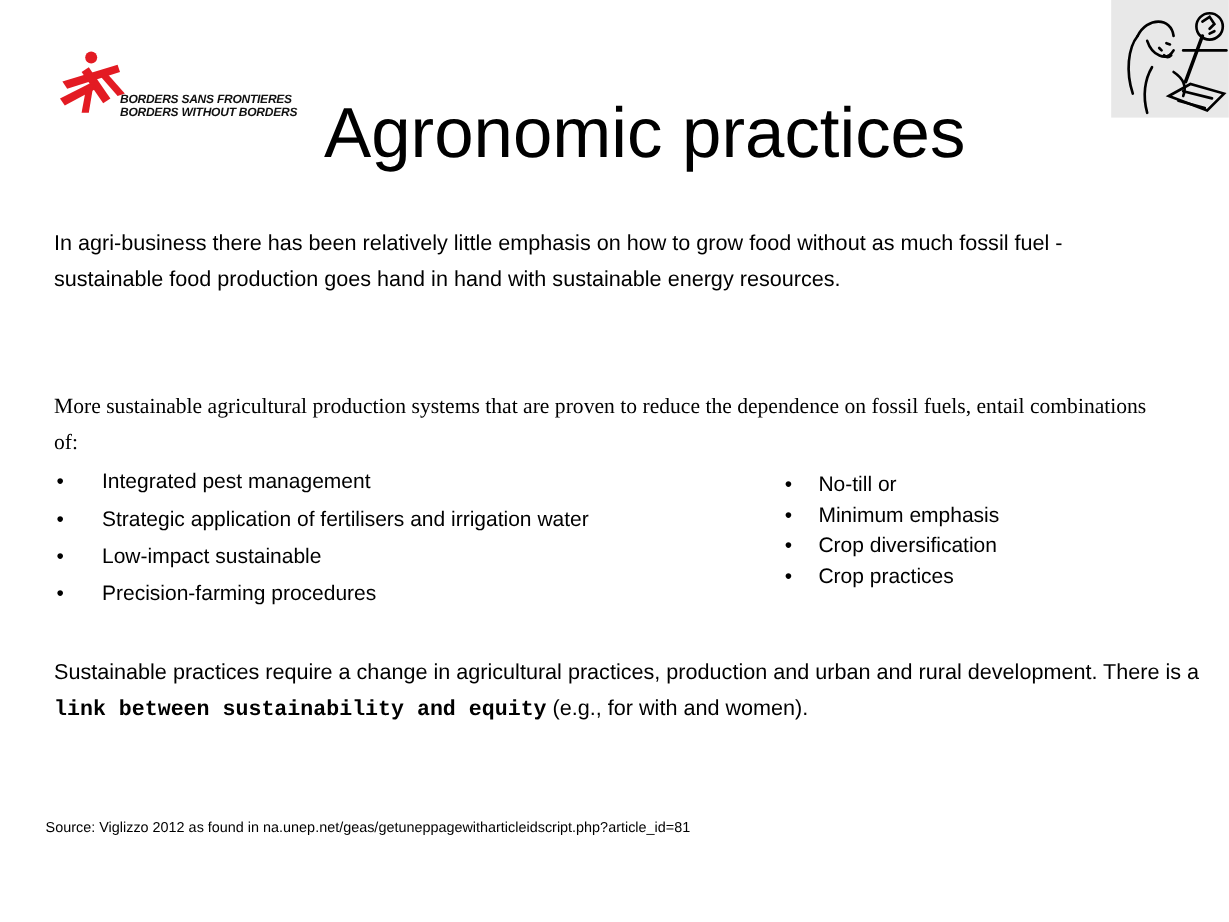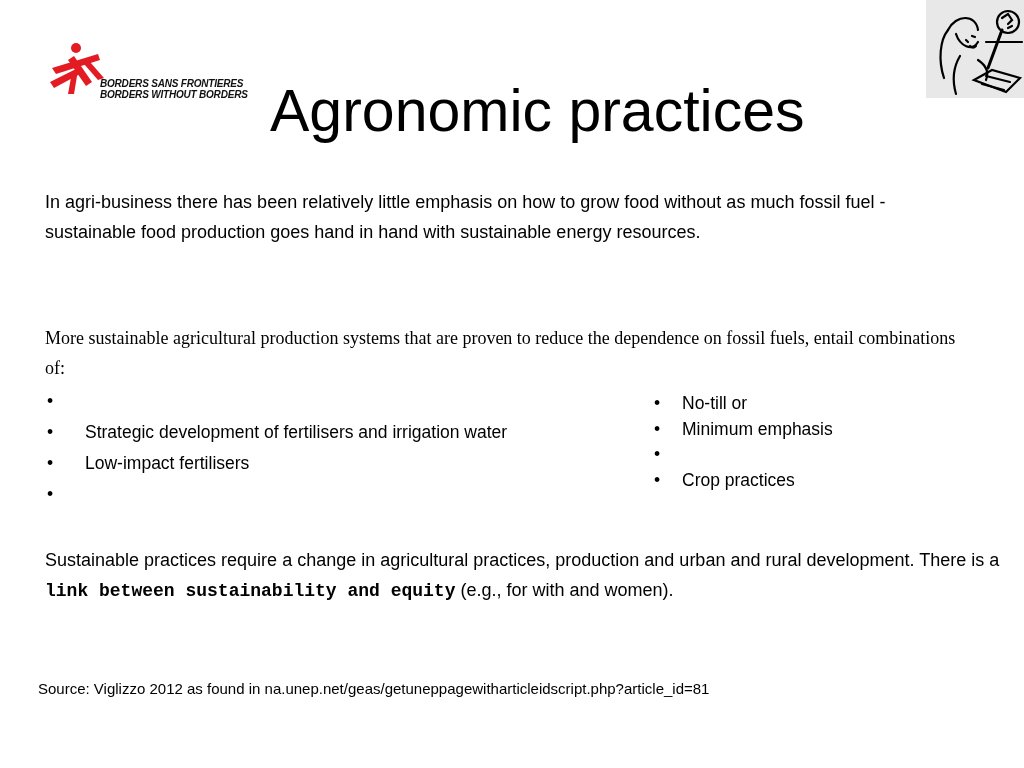--- a/index.html
+++ b/index.html
@@ -30,21 +30,21 @@
     .p3 { top: 544px; width: 960px; }
     .p3 b { font-weight: bold; font-family: Liberation Mono, monospace; }
     ul.list { position: absolute; list-style: none; margin: 0; padding: 0; }
     ul.left { left: 47px; top: 388px; font-size: 17.5px; }
     ul.left li { height: 31px; line-height: 26px; display: flex; }
     ul.right { left: 654px; top: 391px; font-size: 17.5px; }
     ul.right li { height: 25.5px; line-height: 25px; display: flex; }
     .bullet { display: inline-block; width: 38px; }
     ul.right .bullet { width: 28px; }
     .source {
-      position: absolute; left: 38px; top: 681px; font-size: 15px; line-height: 16px; white-space: nowrap; text-align: right;
+      position: absolute; left: 38px; top: 681px; font-size: 12px; line-height: 16px; white-space: nowrap; text-align: right;
     }
   </style>
 </head>
 <body>
 
 <div class="logo">
   <svg width="60" height="60" viewBox="0 0 60 60">
     <g fill="#e31b23">
       <circle cx="28" cy="10" r="5"></circle>
       <polygon points="4,30 50,16 52,22 8,36"></polygon>
@@ -80,45 +80,48 @@
 
 <h1 class="title">Agronomic practices</h1>
 
 <p class="para p1">In agri-business there has been relatively little emphasis on how to grow food without as much fossil fuel - sustainable food production goes hand in hand with sustainable energy resources.</p>
 
 <p class="para p2">More sustainable agricultural production systems that are proven to reduce the dependence on fossil fuels, entail combinations of:</p>
 
 <ul class="list left">
   <li>
       <span class="bullet">•</span>
+      <span>Integrated pest management</span>
     </li>
   <li>
       <span class="bullet">•</span>
-      <span>Strategic development of fertilisers and irrigation water</span>
+      <span>Strategic application of fertilisers and irrigation water</span>
     </li>
   <li>
       <span class="bullet">•</span>
-      <span>Low-impact fertilisers</span>
+      <span>Low-impact sustainable</span>
     </li>
   <li>
       <span class="bullet">•</span>
+      <span>Precision-farming procedures</span>
     </li>
 </ul>
 
 <ul class="list right">
   <li>
       <span class="bullet">•</span>
       <span>No-till or</span>
     </li>
   <li>
       <span class="bullet">•</span>
       <span>Minimum emphasis</span>
     </li>
   <li>
       <span class="bullet">•</span>
+      <span>Crop diversification</span>
     </li>
   <li>
       <span class="bullet">•</span>
       <span>Crop practices</span>
     </li>
 </ul>
 
 <p class="para p3"><span>Sustainable practices require a change in agricultural practices, production and urban and rural development.  There is a </span><b>link between sustainability and equity</b><span> (e.g., for with and women).</span></p>
 
 <div class="source">Source: Viglizzo 2012 as found in na.unep.net/geas/getuneppagewitharticleidscript.php?article_id=81</div>

